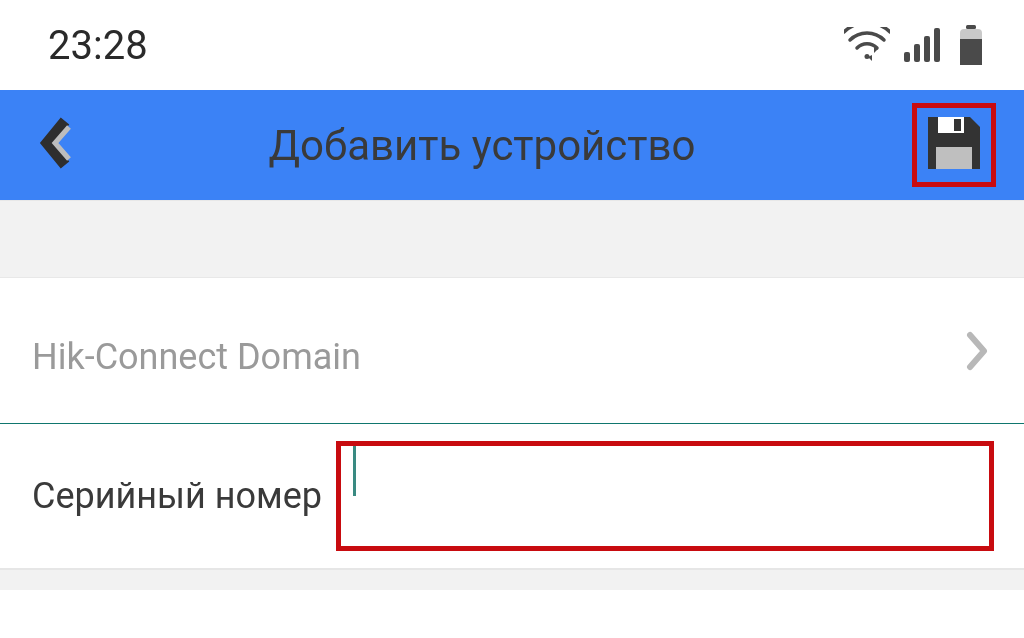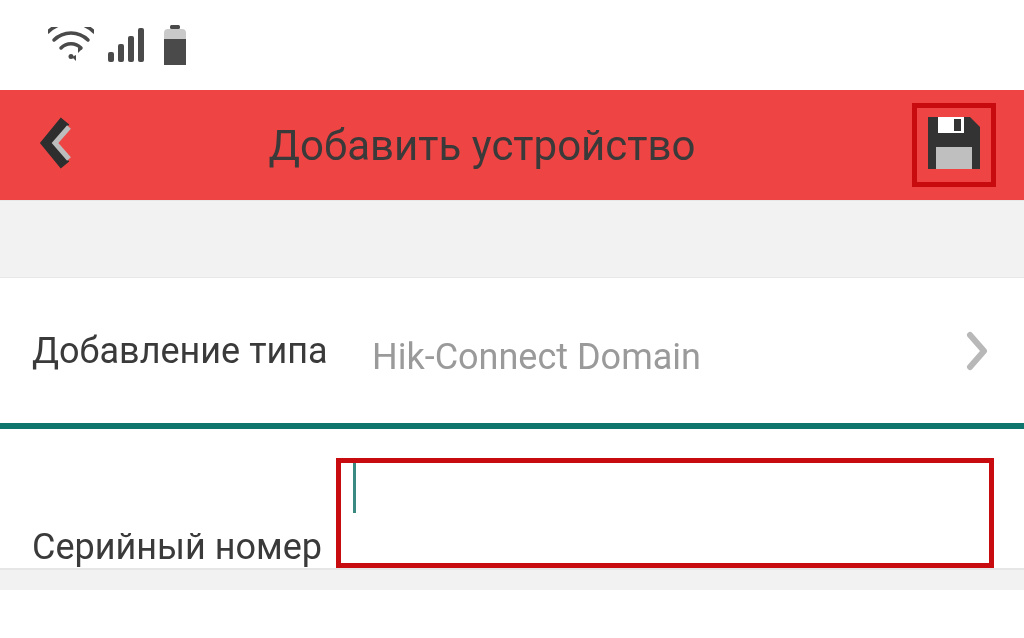--- a/index.html
+++ b/index.html
@@ -31,21 +31,21 @@
       gap: 14px;
     }
     .status-icons svg { display: block; }
 
     
     .app-header {
       display: flex;
       align-items: center;
       height: 110px;
       padding: 0 28px 0 32px;
-      background: #ef4444;
+      background: #3b82f6;
     }
     .app-title {
       flex: 1;
       text-align: center;
       font-size: 42px;
       font-weight: 400;
       color: #3a3a3a;
       margin-left: -30px;
     }
     .back-btn {
@@ -75,21 +75,21 @@
     }
 
     
     .form-row {
       display: flex;
       align-items: center;
       height: 145px;
       padding: 0 30px 0 32px;
       background: #ffffff;
     }
-    .form-row + .form-row { border-top: 6px solid #0f766e; align-items: flex-end; }
+    .form-row + .form-row { border-top: 1px solid #0f766e; }
     .row-label {
       font-size: 36px;
       font-weight: 400;
       color: #3a3a3a;
       width: 340px;
       flex-shrink: 0;
     }
     .row-value {
       font-size: 36px;
       font-weight: 400;
@@ -135,20 +135,21 @@
     }
     .bottom-gap {
       height: 20px;
       background: #f2f2f2;
     }
   </style>
 </head>
 <body>
 
 <div class="status-bar">
+  <div class="status-time">23:28</div>
   <div class="status-icons">
     <span>
       <svg width="46" height="36" viewBox="0 0 46 36">
         <path d="M23 32 A2.5 2.5 0 1 0 23 27 A2.5 2.5 0 1 0 23 32 Z" fill="#4a4a4a"></path>
         <path d="M13 21 A14 14 0 0 1 33 21" stroke="#4a4a4a" stroke-width="3.5" fill="none" stroke-linecap="round"></path>
         <path d="M6 13 A24 24 0 0 1 40 13" stroke="#4a4a4a" stroke-width="3.5" fill="none" stroke-linecap="round"></path>
         <path d="M0 5 A33 33 0 0 1 46 5" stroke="#4a4a4a" stroke-width="3.5" fill="none" stroke-linecap="round"></path>
         <path d="M28 28 L28 34 L24 30 Z" fill="#4a4a4a"></path>
         <path d="M32 28 L32 34 L36 30 Z" fill="#4a4a4a" transform="translate(-2,-8)"></path>
       </svg>
@@ -190,21 +191,20 @@
         <rect x="30" y="6" width="7" height="12" fill="#333333"></rect>
         <rect x="12" y="34" width="36" height="22" fill="#bfbfbf"></rect>
       </svg>
     </span>
   </div>
 </div>
 
 <div class="section-gap"></div>
 
 <div class="form-row">
-  <div class="row-label">Добавление типа</div>
   <div class="row-value">Hik-Connect Domain</div>
   <div class="row-chevron">
     <svg width="24" height="40" viewBox="0 0 24 40">
       <path d="M4 4 L18 20 L4 36" stroke="#b8b8b8" stroke-width="6" fill="none" stroke-linecap="round" stroke-linejoin="round"></path>
     </svg>
   </div>
 </div>
 
 <div class="form-row">
   <div class="row-label" style="width:324px">Серийный номер</div>

